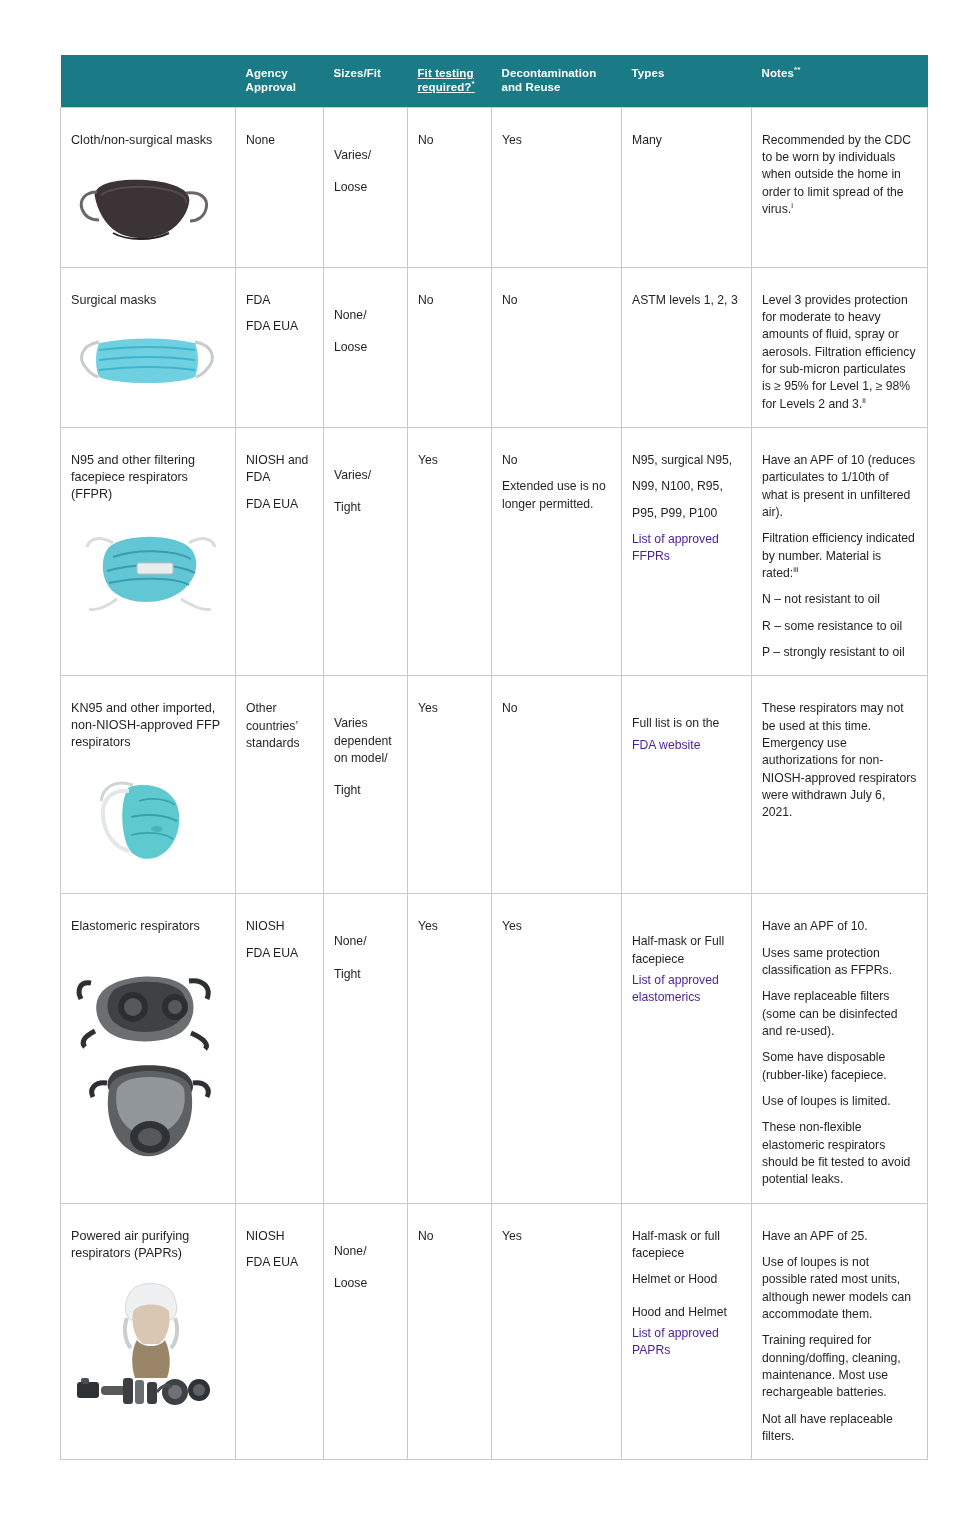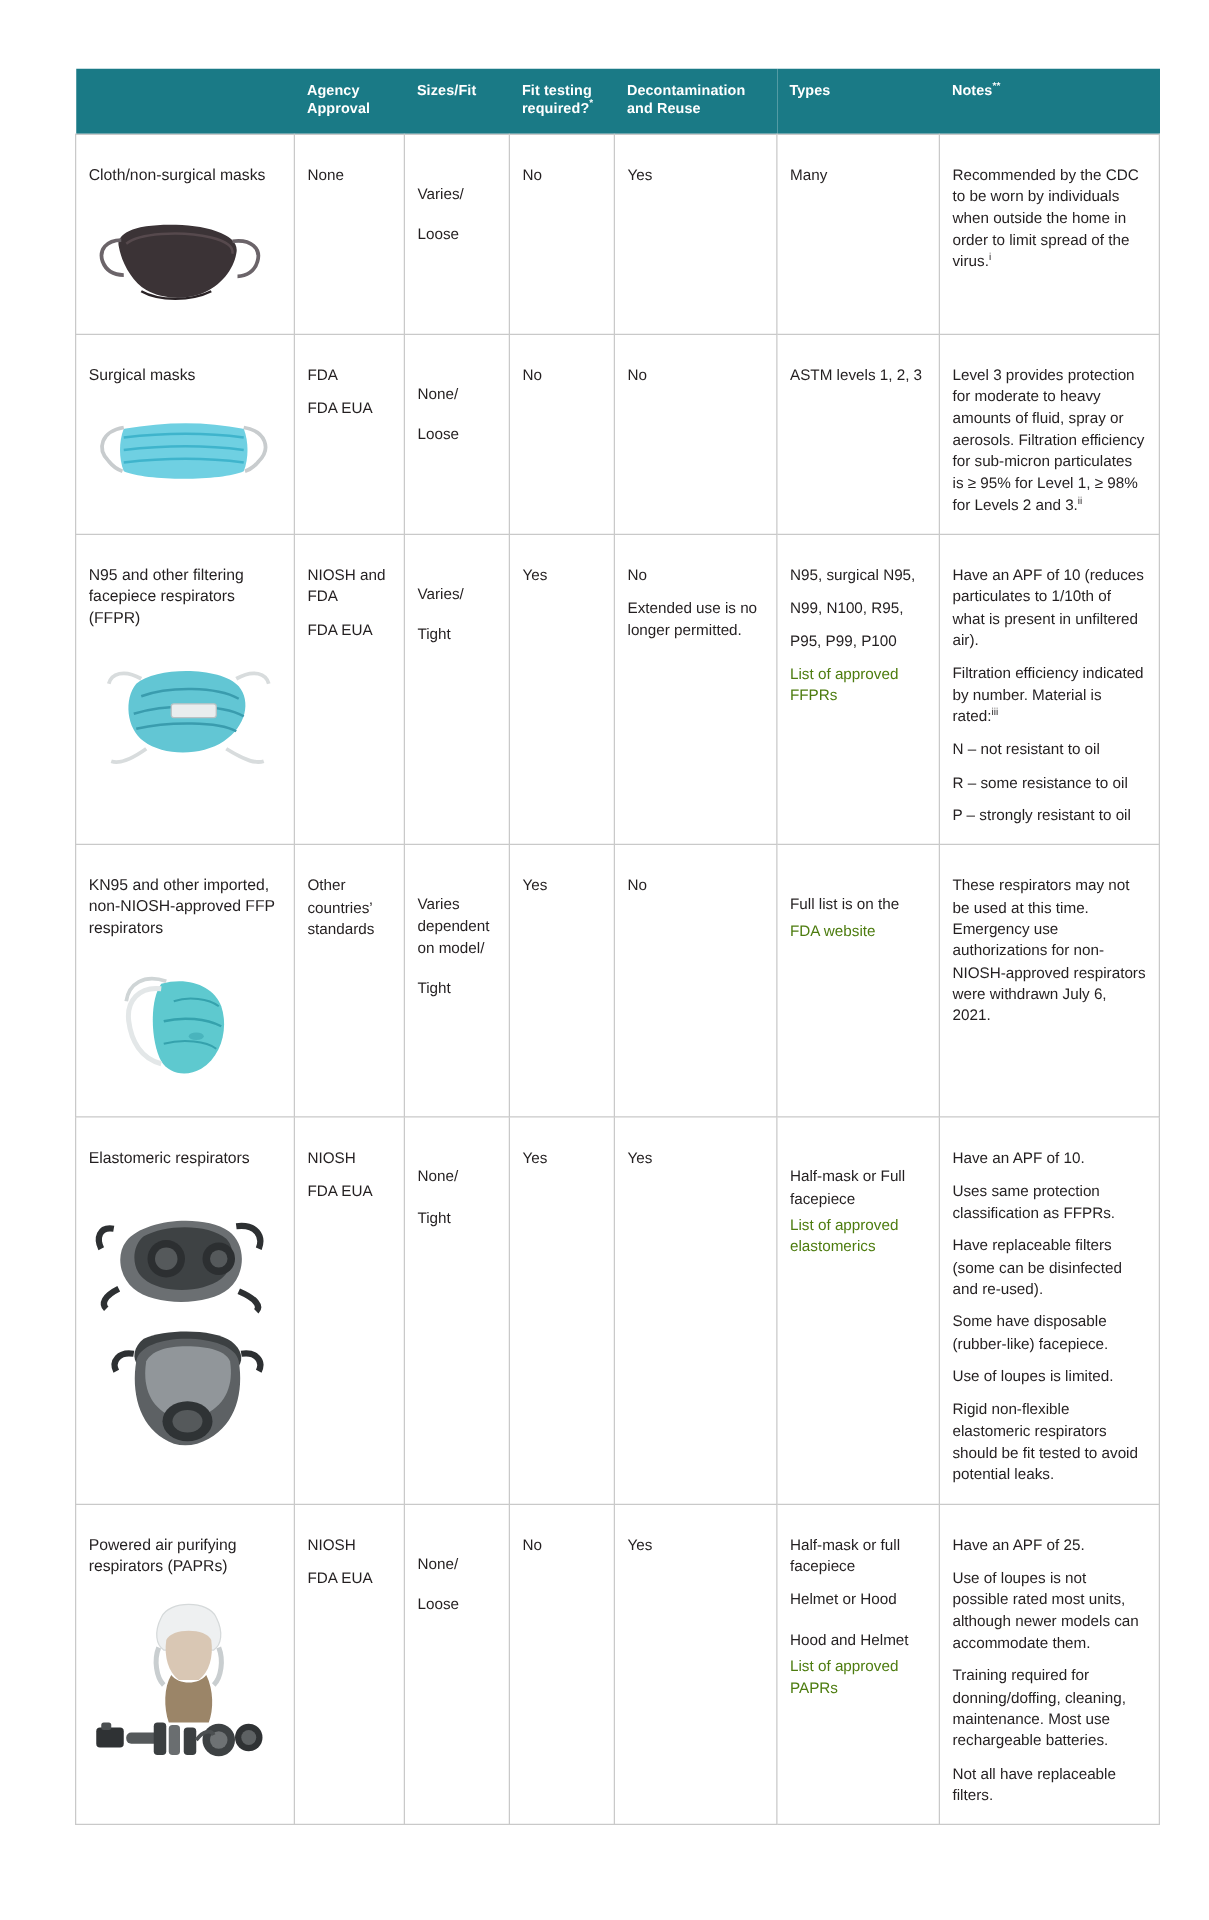--- a/index.html
+++ b/index.html
@@ -43,35 +43,35 @@
     border: 1px solid #c9c9c9;
     vertical-align: top;
     padding: 24px 10px 14px 10px;
     font-size: 12.2px;
     line-height: 1.42;
     color: #231f20;
   }
   th.col-img { width: 175px; }
   th.col-agency { width: 88px; }
   th.col-sizes { width: 84px; }
-  th.col-fit { width: 84px; }
+  th.col-fit { width: 84px; text-decoration: underline; }
   th.col-decon { width: 130px; }
   th.col-types { width: 130px; }
   th.col-notes { width: 174px; }
 
   .cell-title {
     font-size: 12.6px;
     line-height: 1.35;
     margin-bottom: 6px;
   }
   .para { margin: 0 0 9px 0; }
   .para:last-child { margin-bottom: 0; }
   .tight { margin: 15px 0 4px 0; }
   .link {
-    color: #4d7c0f;
+    color: #4c1d95;
   }
   .sup {
     font-size: 8px;
     vertical-align: super;
     line-height: 0;
   }
   .img-wrap {
     display: block;
     margin-top: 10px;
     text-align: center;
@@ -311,21 +311,21 @@
       <td>
         <p class="tight">Half-mask or Full facepiece</p>
         <p class="para link">List of approved elastomerics</p>
       </td>
       <td>
         <p class="para">Have an APF of 10.</p>
         <p class="para">Uses same protection classification as FFPRs.</p>
         <p class="para">Have replaceable filters (some can be disinfected and re-used).</p>
         <p class="para">Some have disposable (rubber-like) facepiece.</p>
         <p class="para">Use of loupes is limited.</p>
-        <p class="para">Rigid non-flexible elastomeric respirators should be fit tested to avoid potential leaks.</p>
+        <p class="para">These non-flexible elastomeric respirators should be fit tested to avoid potential leaks.</p>
       </td>
     </tr>
 
     <tr>
       <td>
         <div class="cell-title">Powered air purifying respirators (PAPRs)</div>
         <span class="img-wrap">
           <svg class="fig" width="155" height="150" viewBox="0 0 155 150" aria-hidden="true">
 
             <g>

